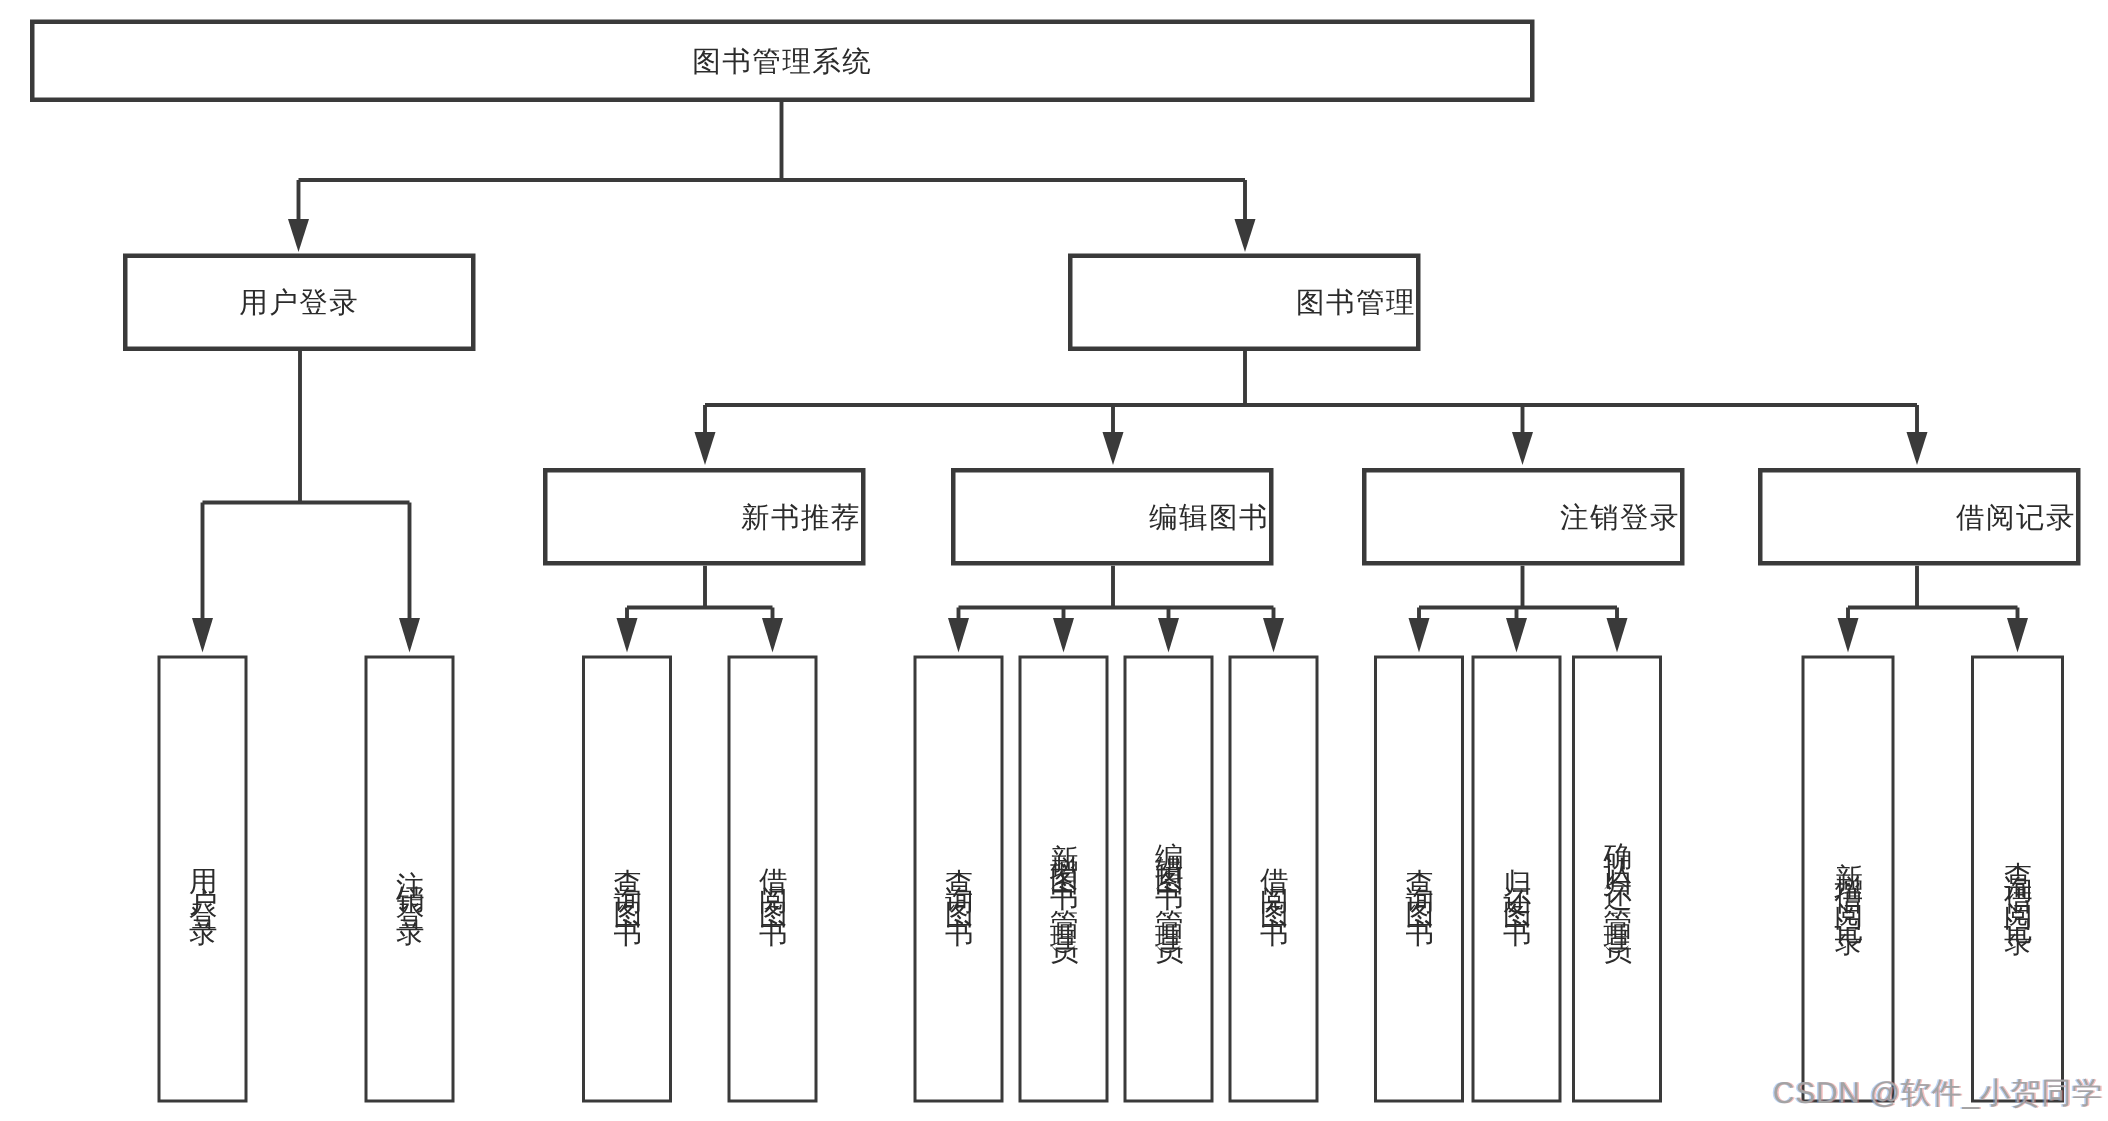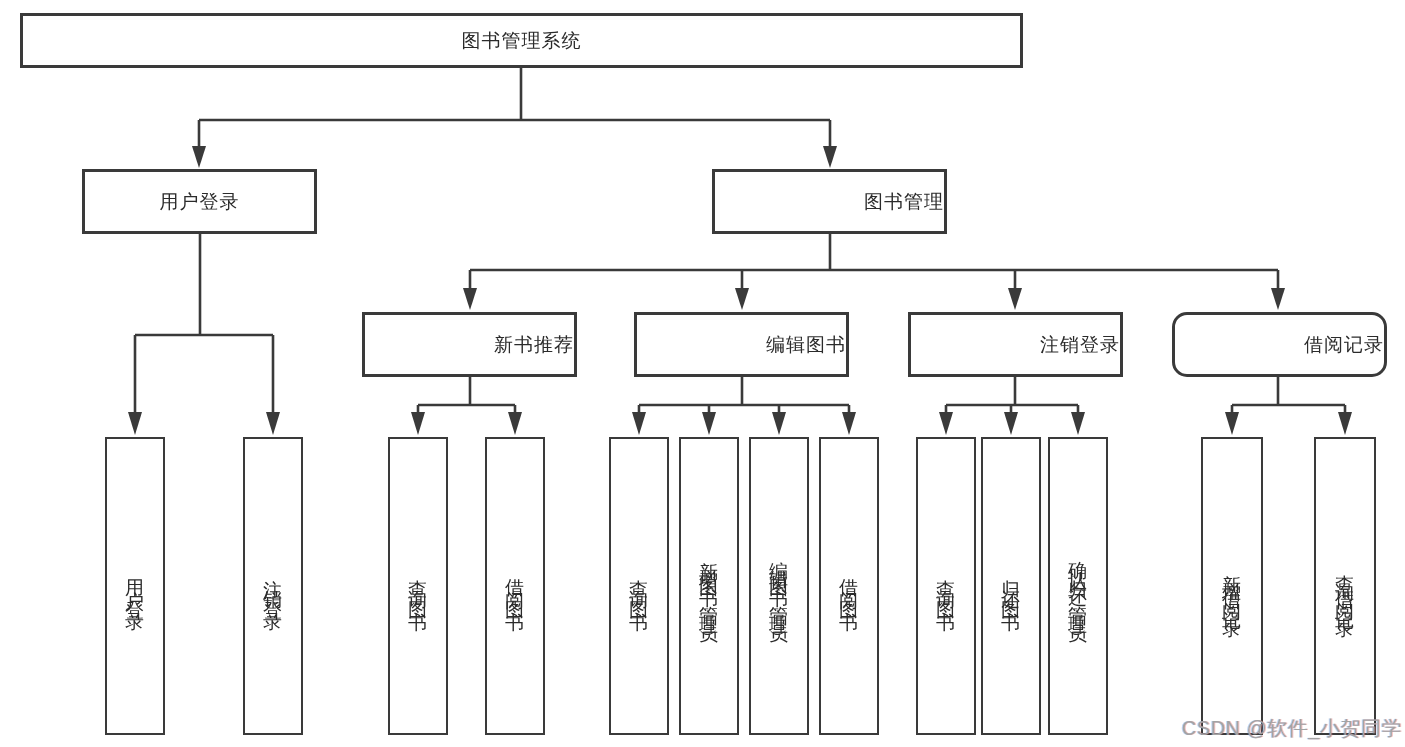--- a/index.html
+++ b/index.html
@@ -36,21 +36,21 @@
     letter-spacing: 1px;
     text-align: center;
   }
   .node.root  { left: 20px;  top: 13px;  width: 1003px; height: 55px; }
   .node.lv2a  { left: 82px;  top: 169px; width: 235px;  height: 65px; }
   .node.lv2b  { left: 712px; top: 169px; width: 235px;  height: 65px; justify-content: flex-end; }
   .node.lv3   { top: 312px; width: 215px; height: 65px; justify-content: flex-end; }
   .node.lv3.p1 { left: 362px;  }
   .node.lv3.p2 { left: 634px;  }
   .node.lv3.p3 { left: 908px;  }
-  .node.lv3.p4 { left: 1172px; border-radius: 15px; }
+  .node.lv3.p4 { left: 1172px; }
   .node.leaf {
     top: 437px;
     width: 60px;
     height: 298px;
     border-width: 2.5px;
   }
   .node.leaf .vtext {
     writing-mode: vertical-rl;
     text-orientation: mixed;
     letter-spacing: 11px;

